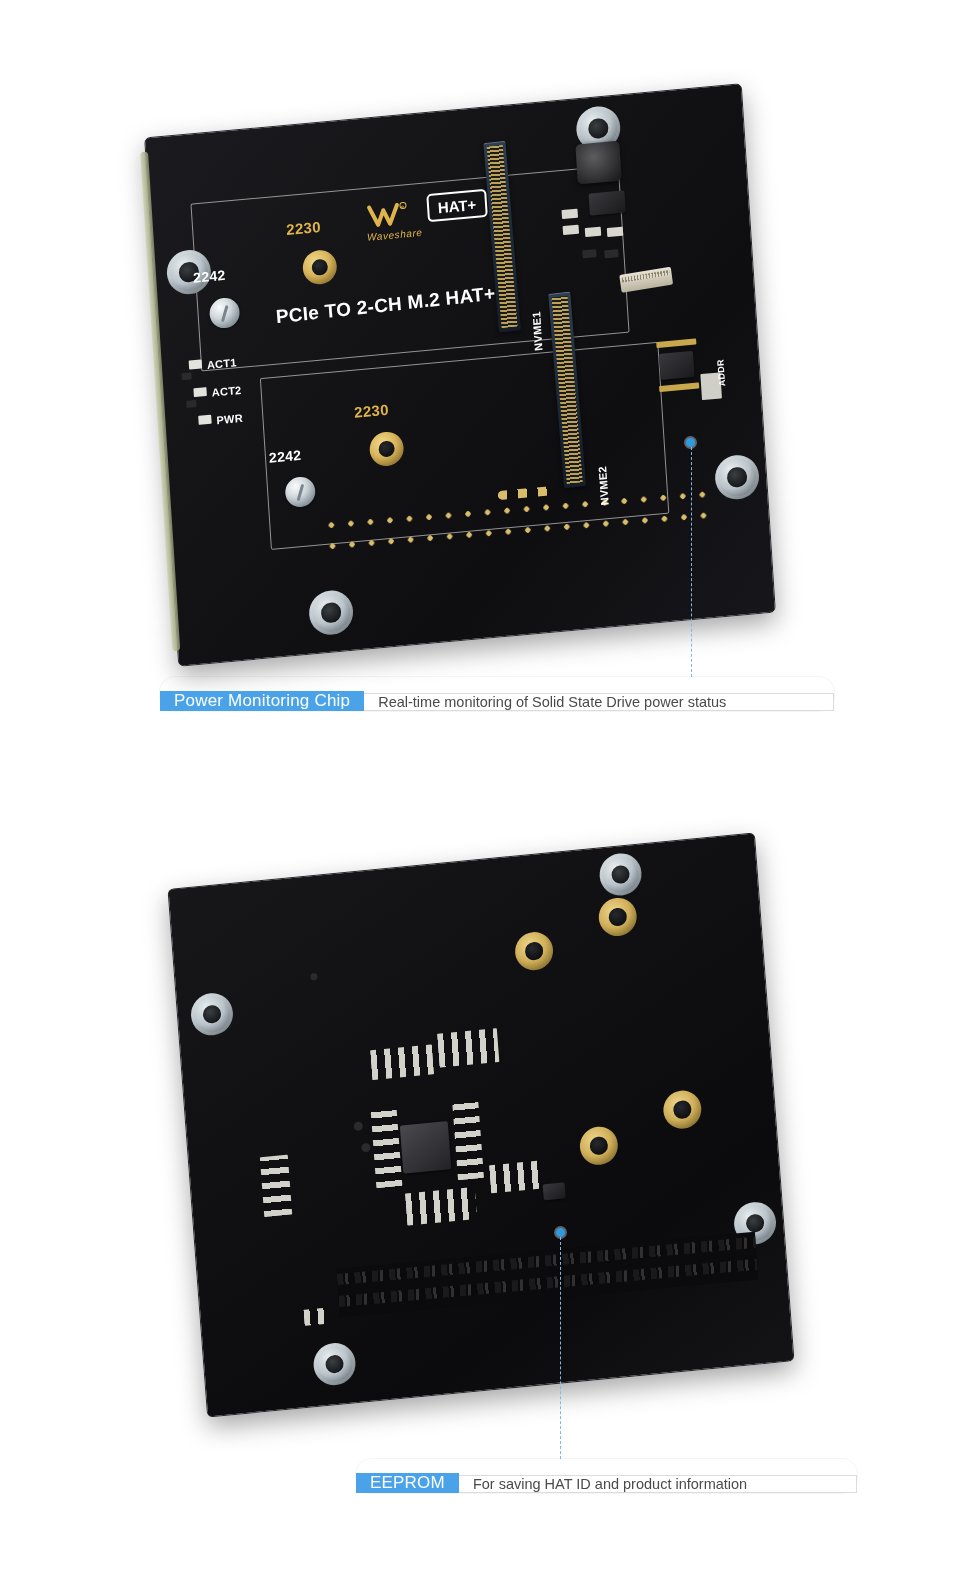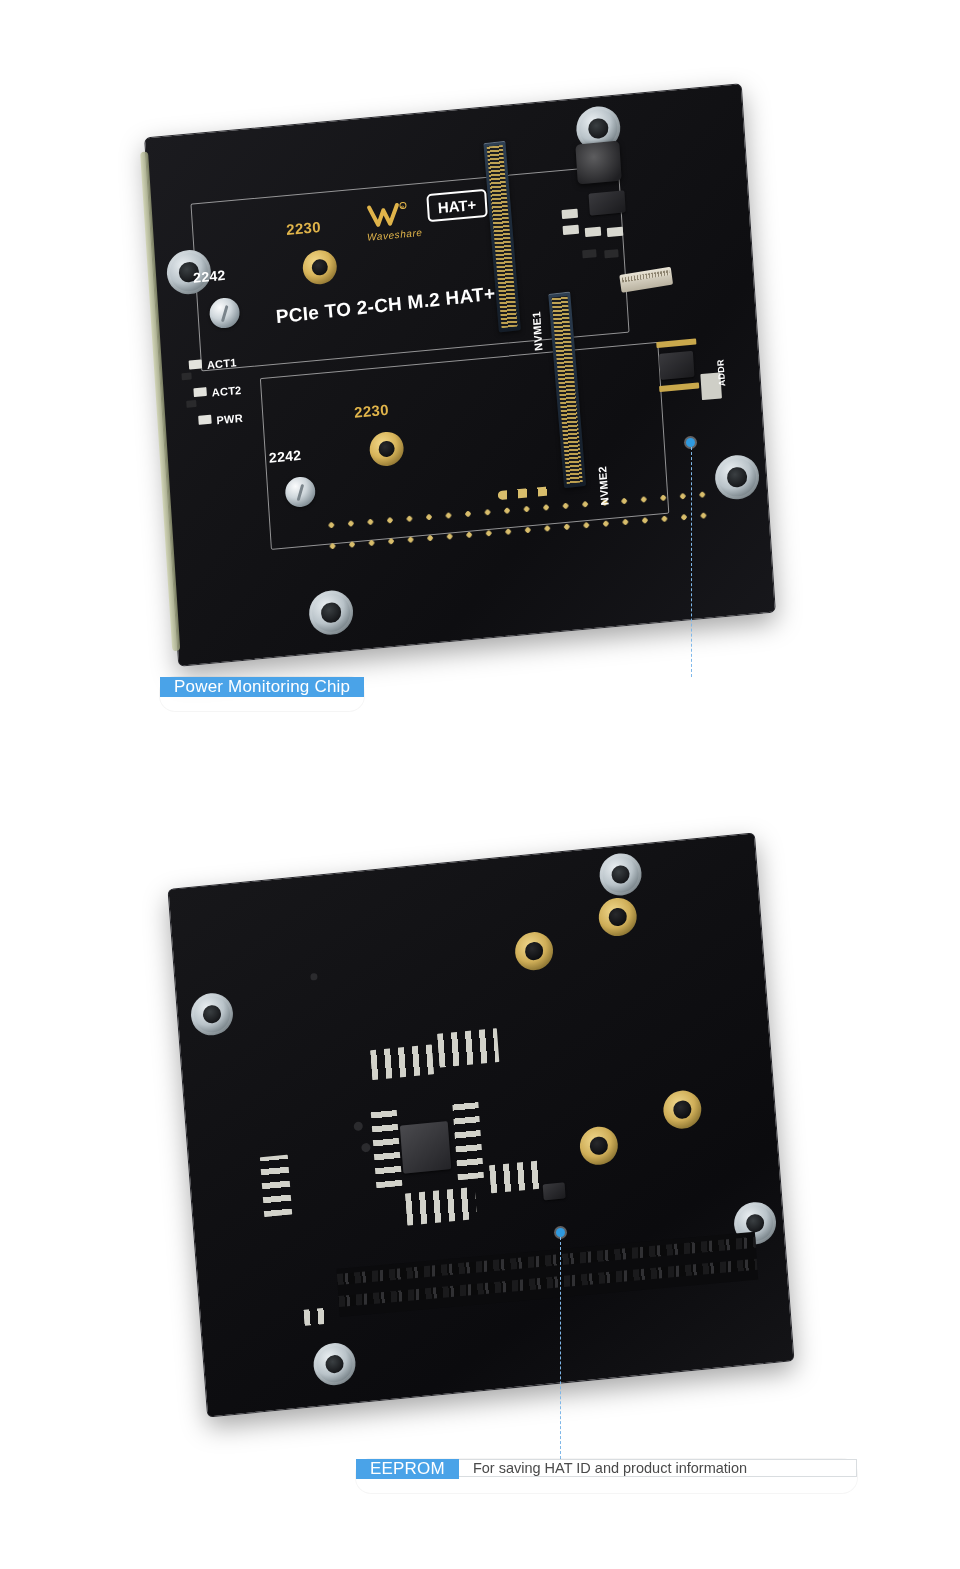--- a/index.html
+++ b/index.html
@@ -175,21 +175,21 @@
     border-radius: 5px;
     color: #fff;
     text-align: center;
     font-weight: bold;
   }
 
   
   .callout {
     position: absolute;
     display: flex;
-    align-items: flex-start;
+    align-items: flex-end;
     height: 34px;
     box-shadow: 0 0 0 1px rgba(0,0,0,0.04);
     border-radius: 15px;
   }
   .callout .tag {
     display: flex;
     align-items: center;
     padding: 0 14px;
     color: #ffffff;
     font-size: 17px;
@@ -368,20 +368,23 @@
       <div class="silk-text" style="left:120px;top:178px;font-size:19px;font-weight:bold;transform:rotate(-1deg);">PCIe TO 2-CH M.2 HAT+</div>
     </div>
 
     <div class="dot-marker" style="left:686px;top:438px;"></div>
 
     <div class="leader" style="left:691px;top:447px;height:230px;"></div>
 
     <div class="callout" style="left:160px;top:677px;">
       <div class="tag" style="background:#4aa3e8;">
         <span>Power Monitoring Chip</span>
+      </div>
+      <div class="desc" style="width:470px;">
+        <span>Real-time monitoring of Solid State Drive power status</span>
       </div>
     </div>
   </div>
 
   <div class="photo-panel" style="left:16px;top:800px;width:960px;height:769px;">
 
     <div class="board-wrap" id="board-back" style="top:60px;">
       <div class="pcb"></div>
 
       <div class="mount-hole" style="left:432px;top:8px;width:42px;height:42px;">

